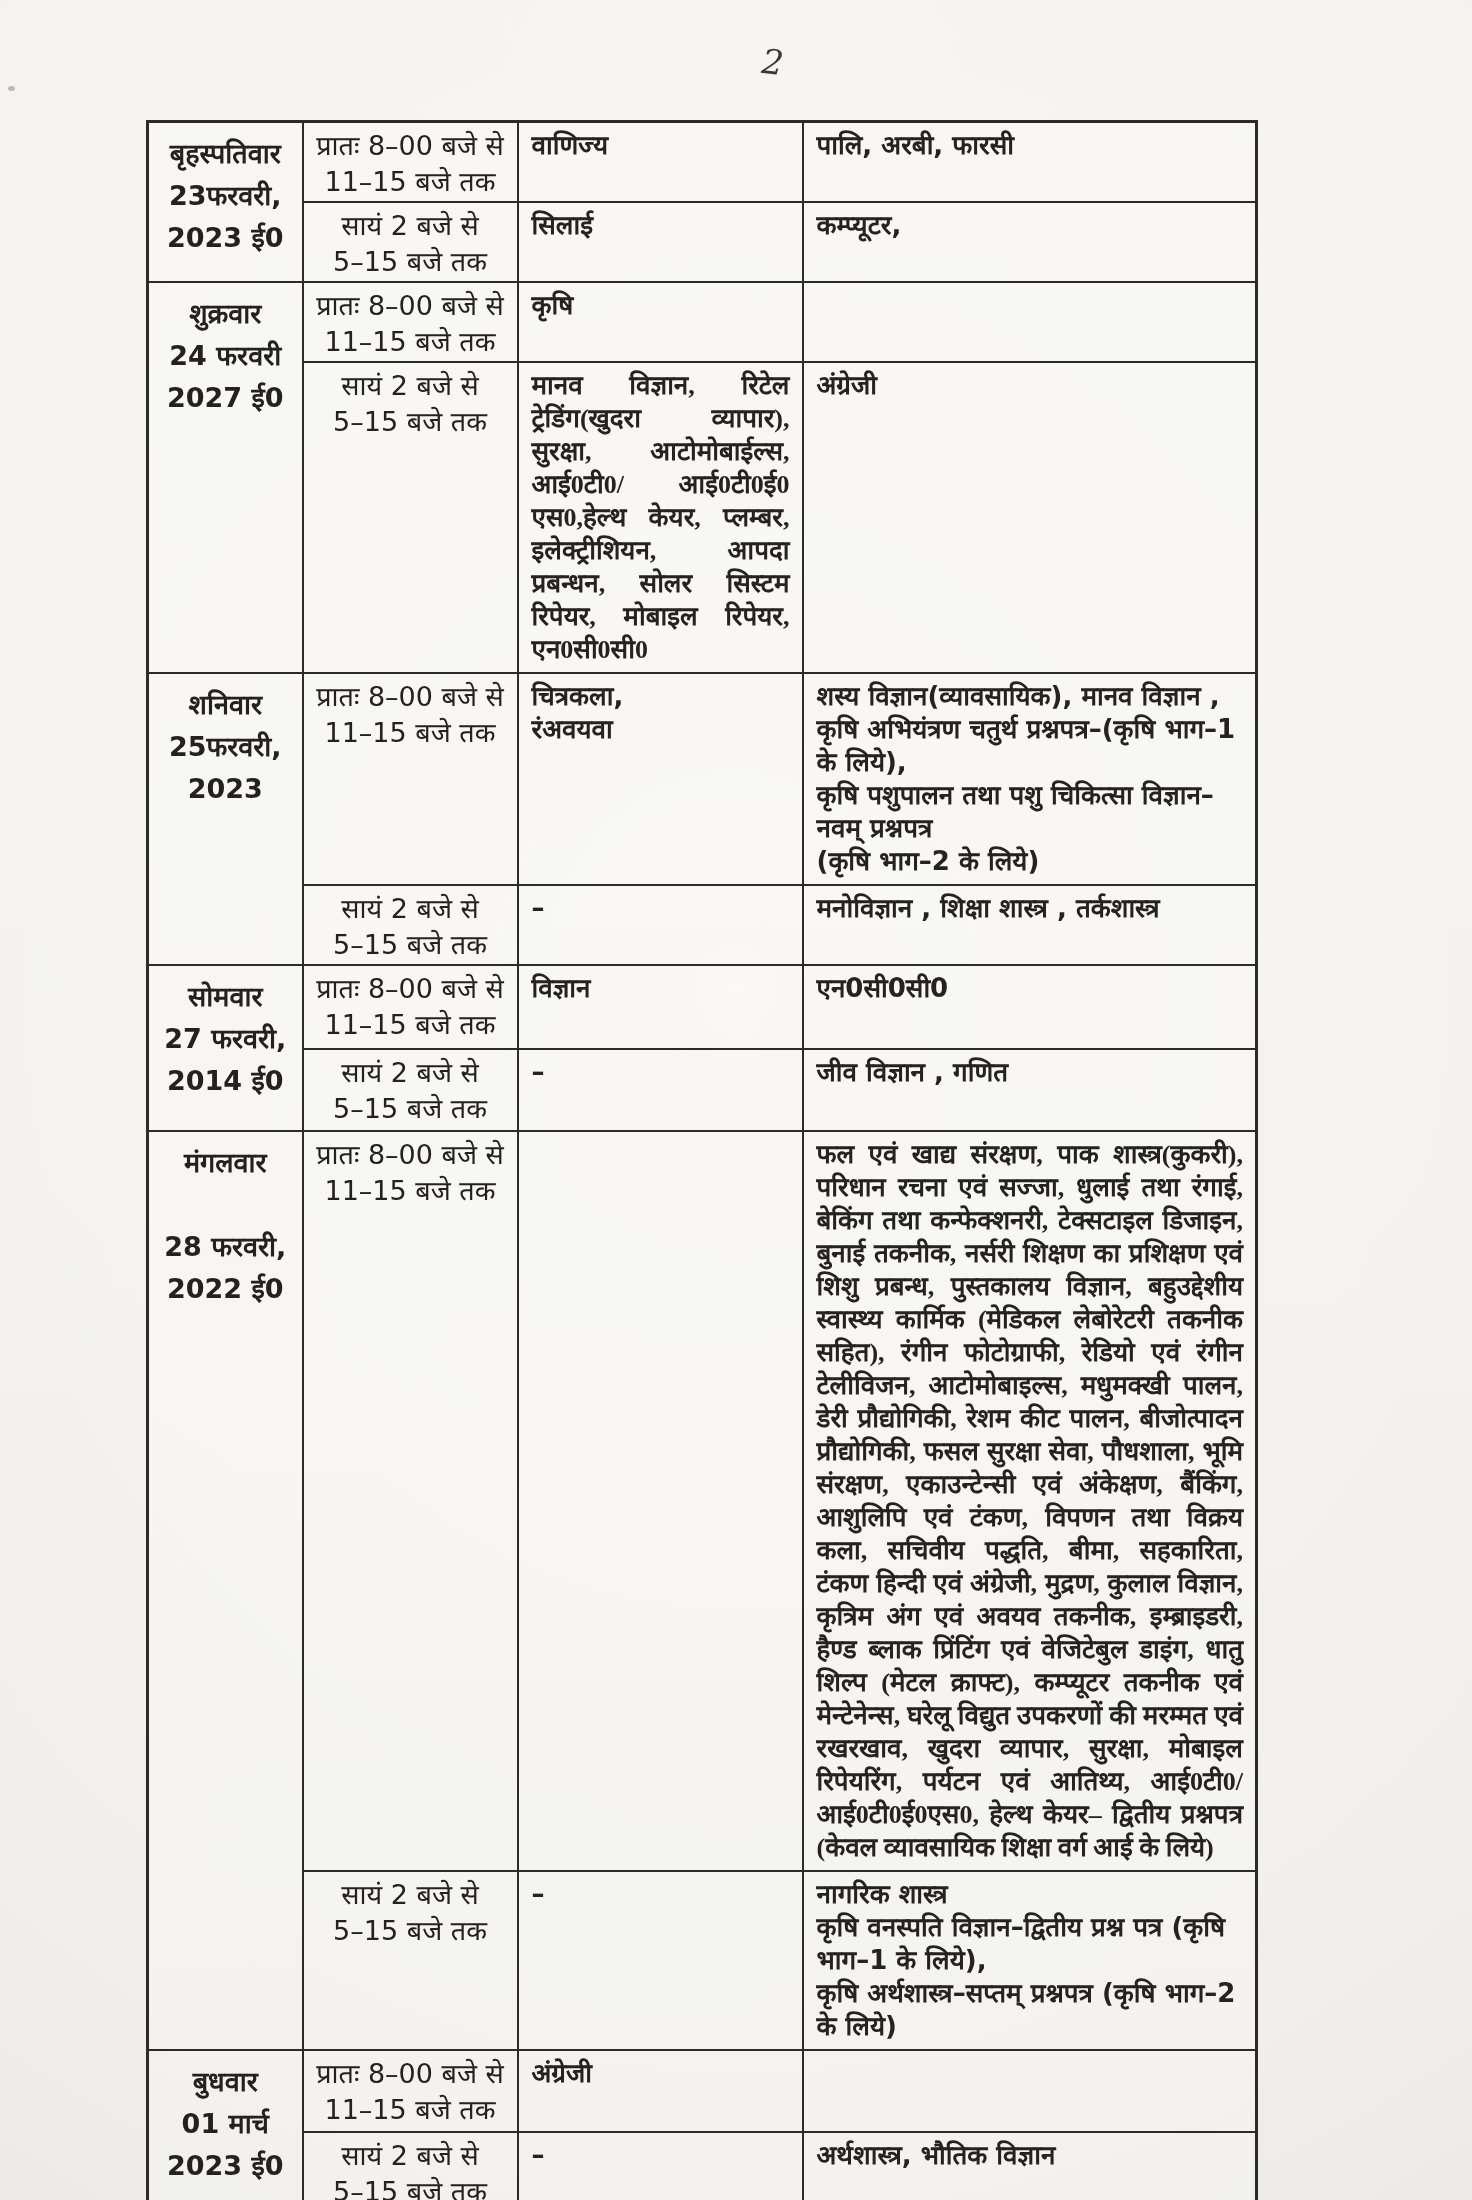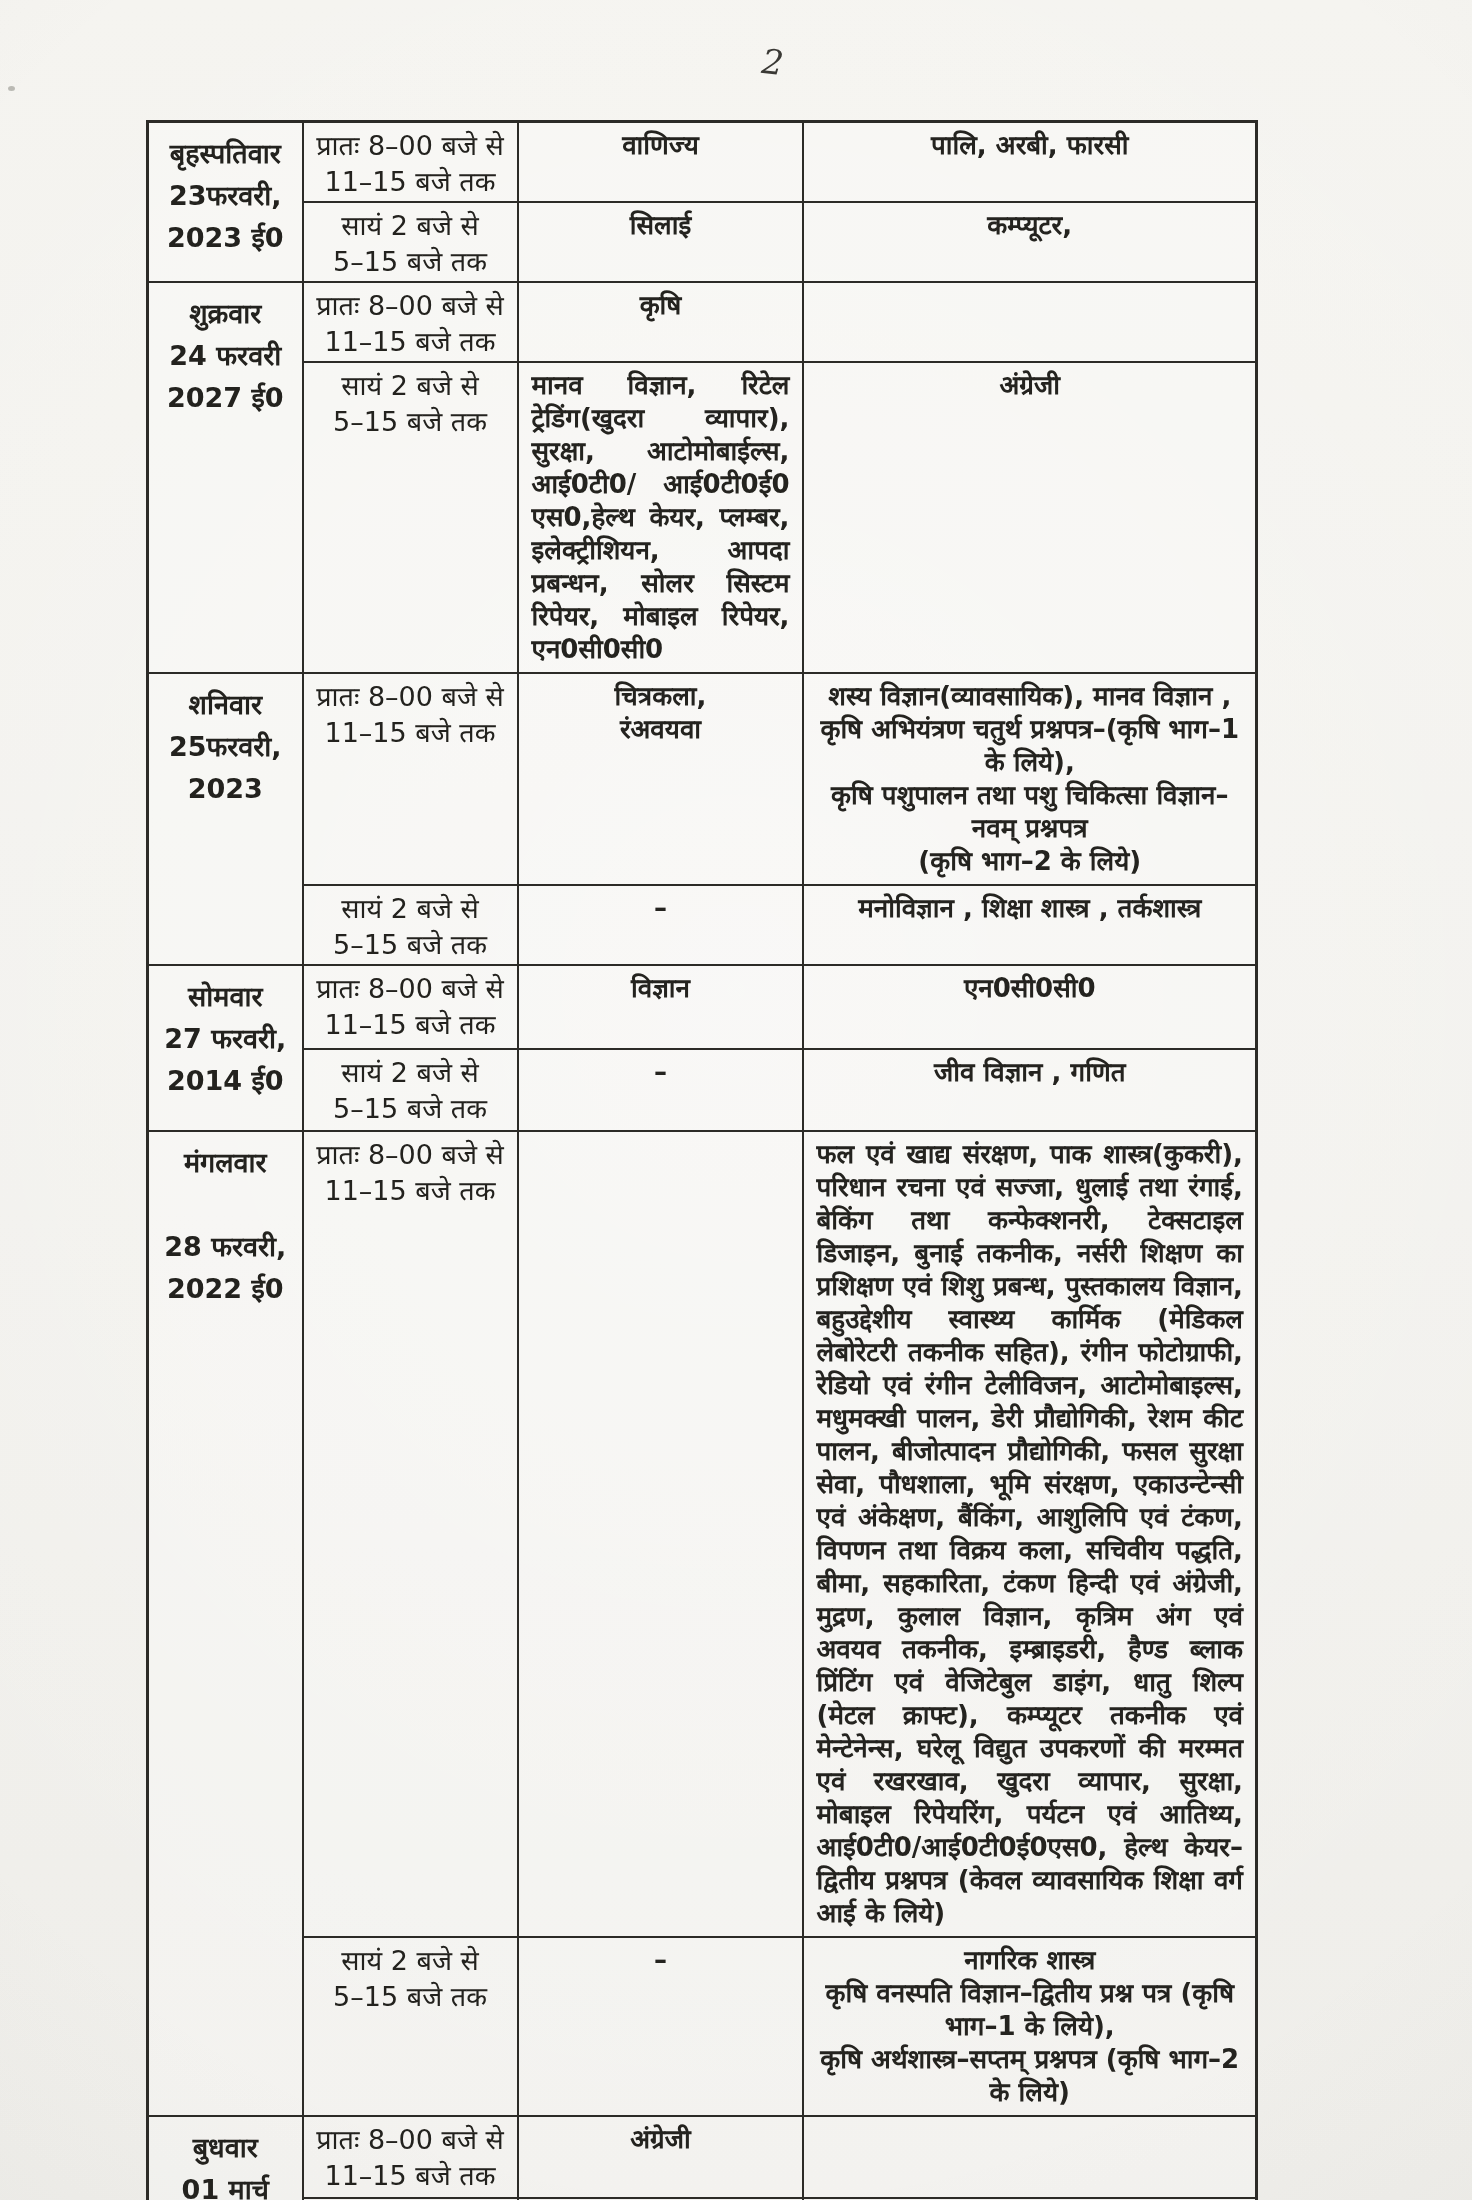--- a/index.html
+++ b/index.html
@@ -57,22 +57,22 @@
     white-space: pre-line;
     color: #23221e;
   }
   .subj {
     font-weight: bold;
     font-size: 26px;
     line-height: 33px;
     padding: 6px 12px 6px 13px;
     color: #24231f;
   }
-  .pre  { white-space: pre-line; text-align: center; }
-  .just { text-align: justify; text-justify: inter-word; }
+  .pre  { white-space: pre-line; }
+  .just { text-align: justify; text-justify: inter-word; font-family: Liberation Serif, serif; }
 </style>
 </head>
 <body>
 
 <div class="vignette"></div>
 <div class="speck"></div>
 <div class="page-number">2</div>
 
 <table class="timetable">
   <colgroup>

